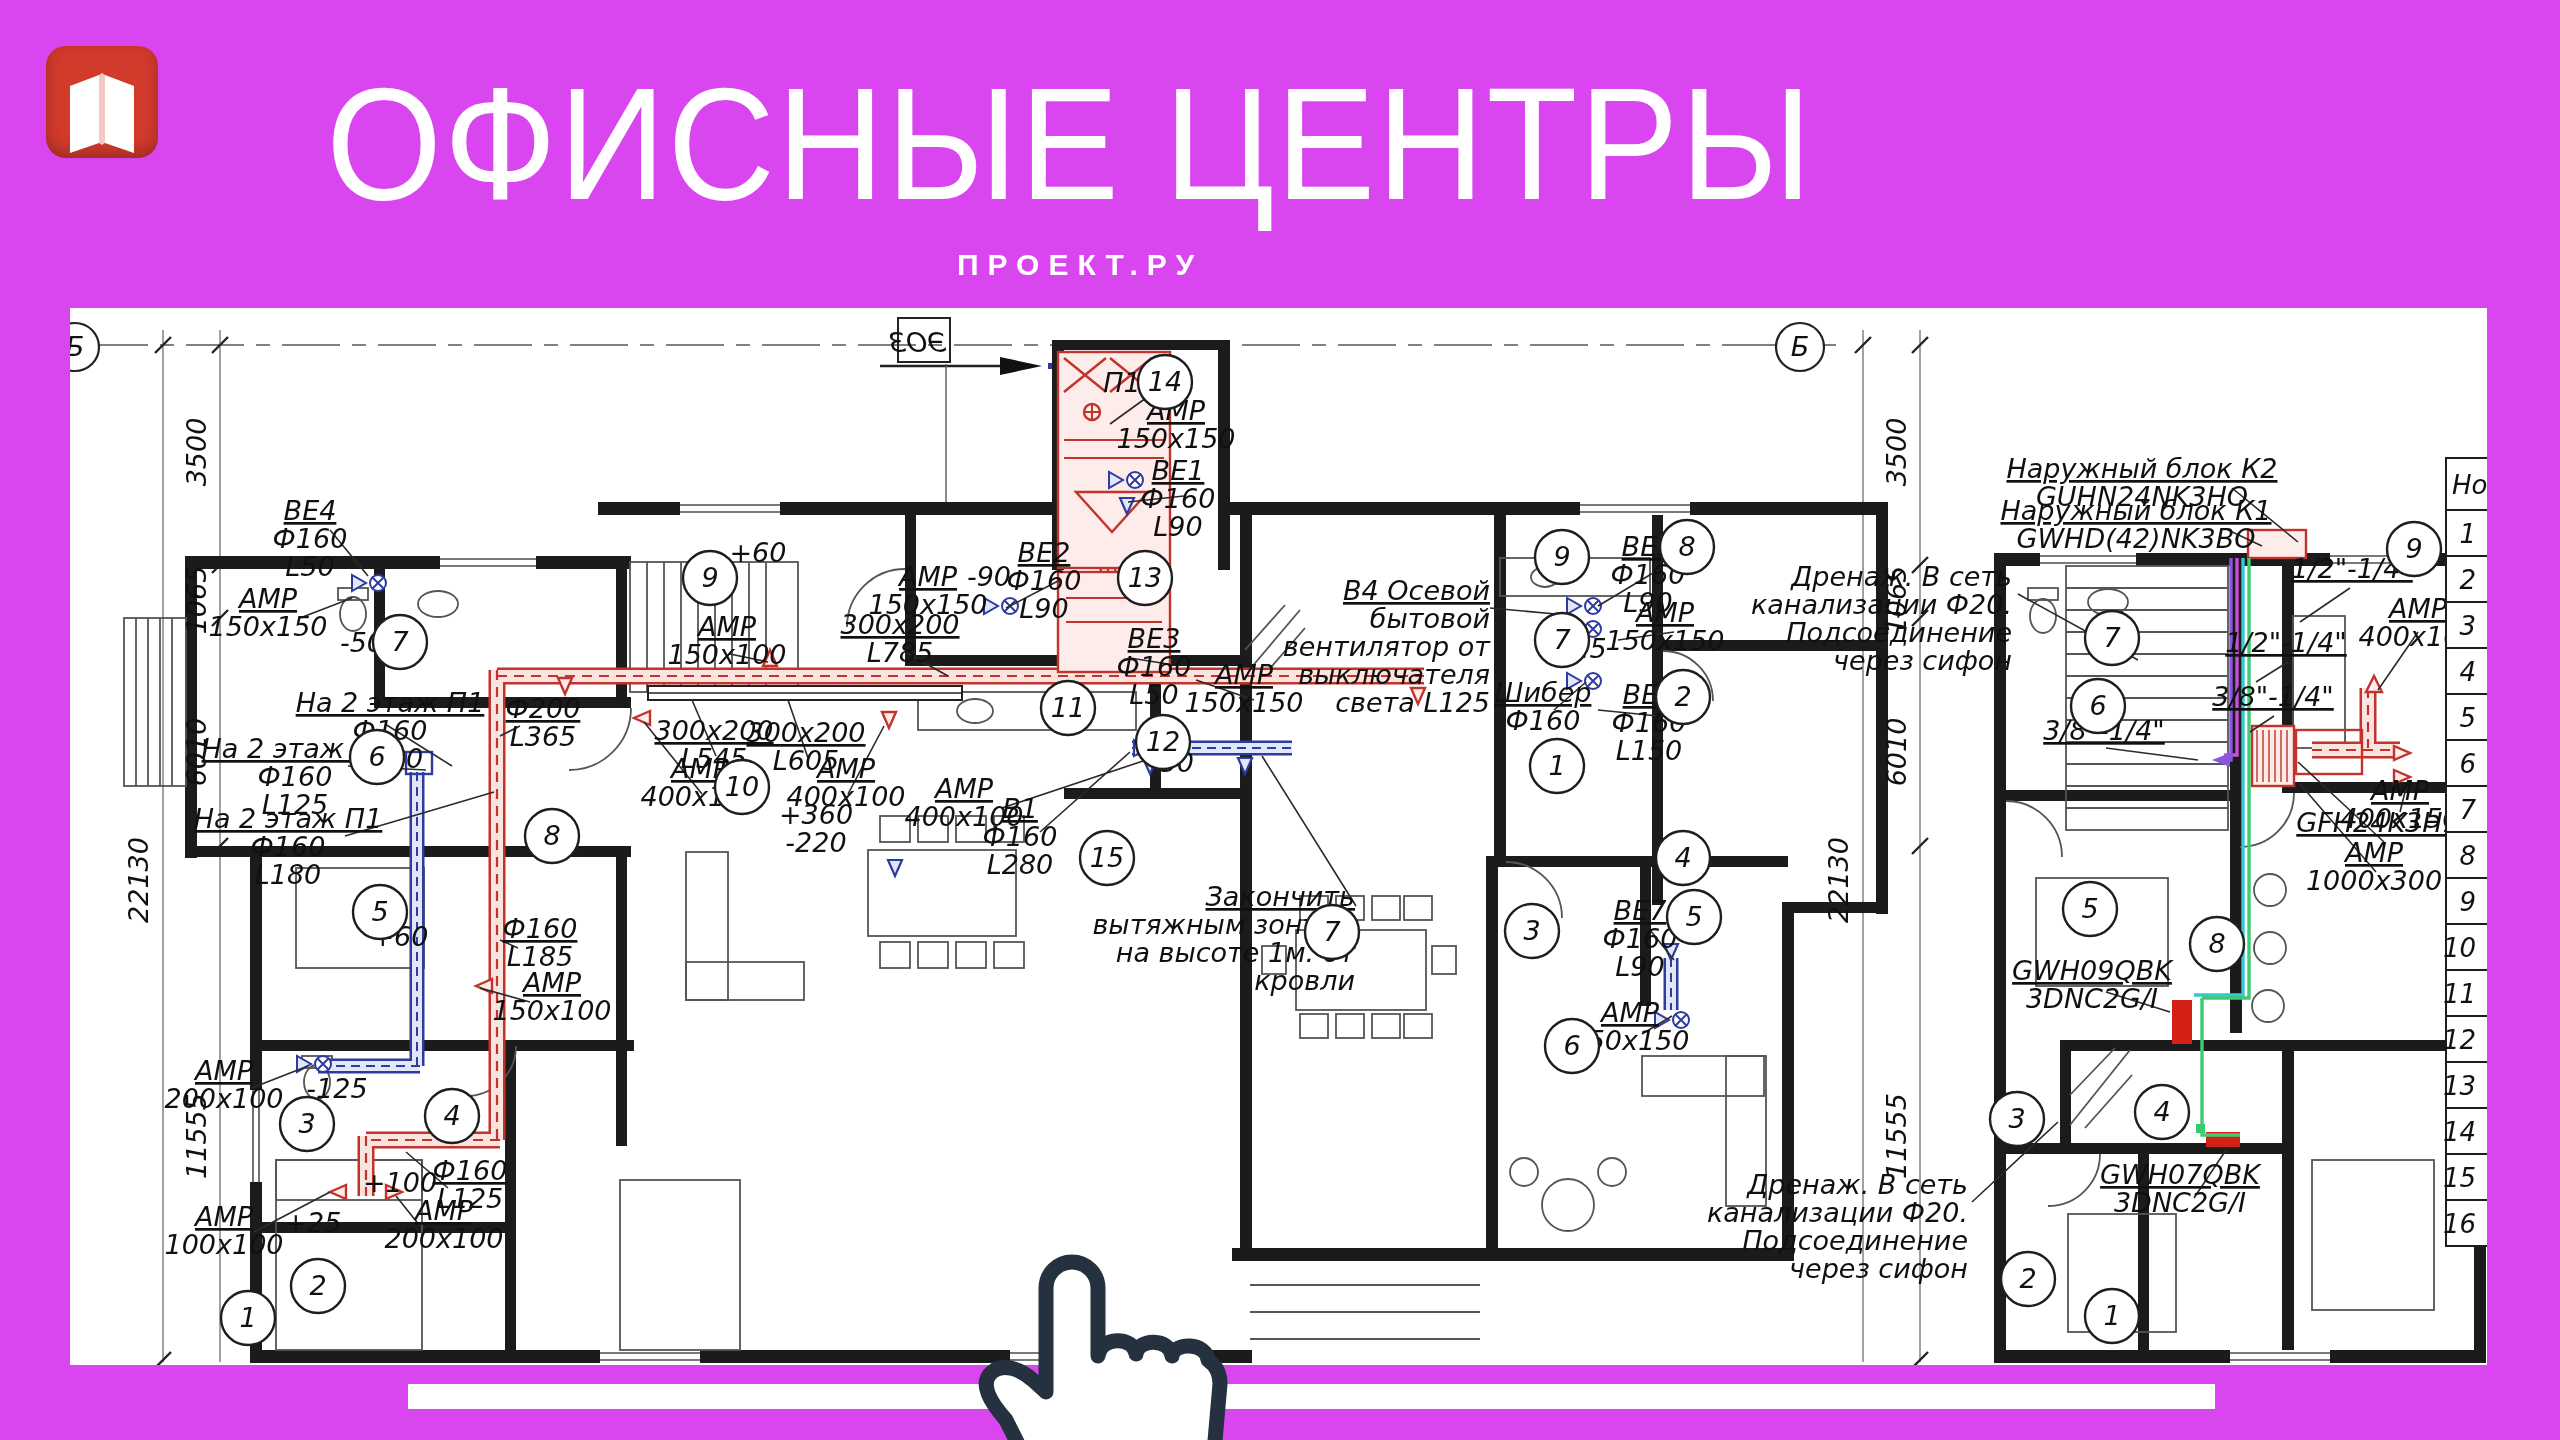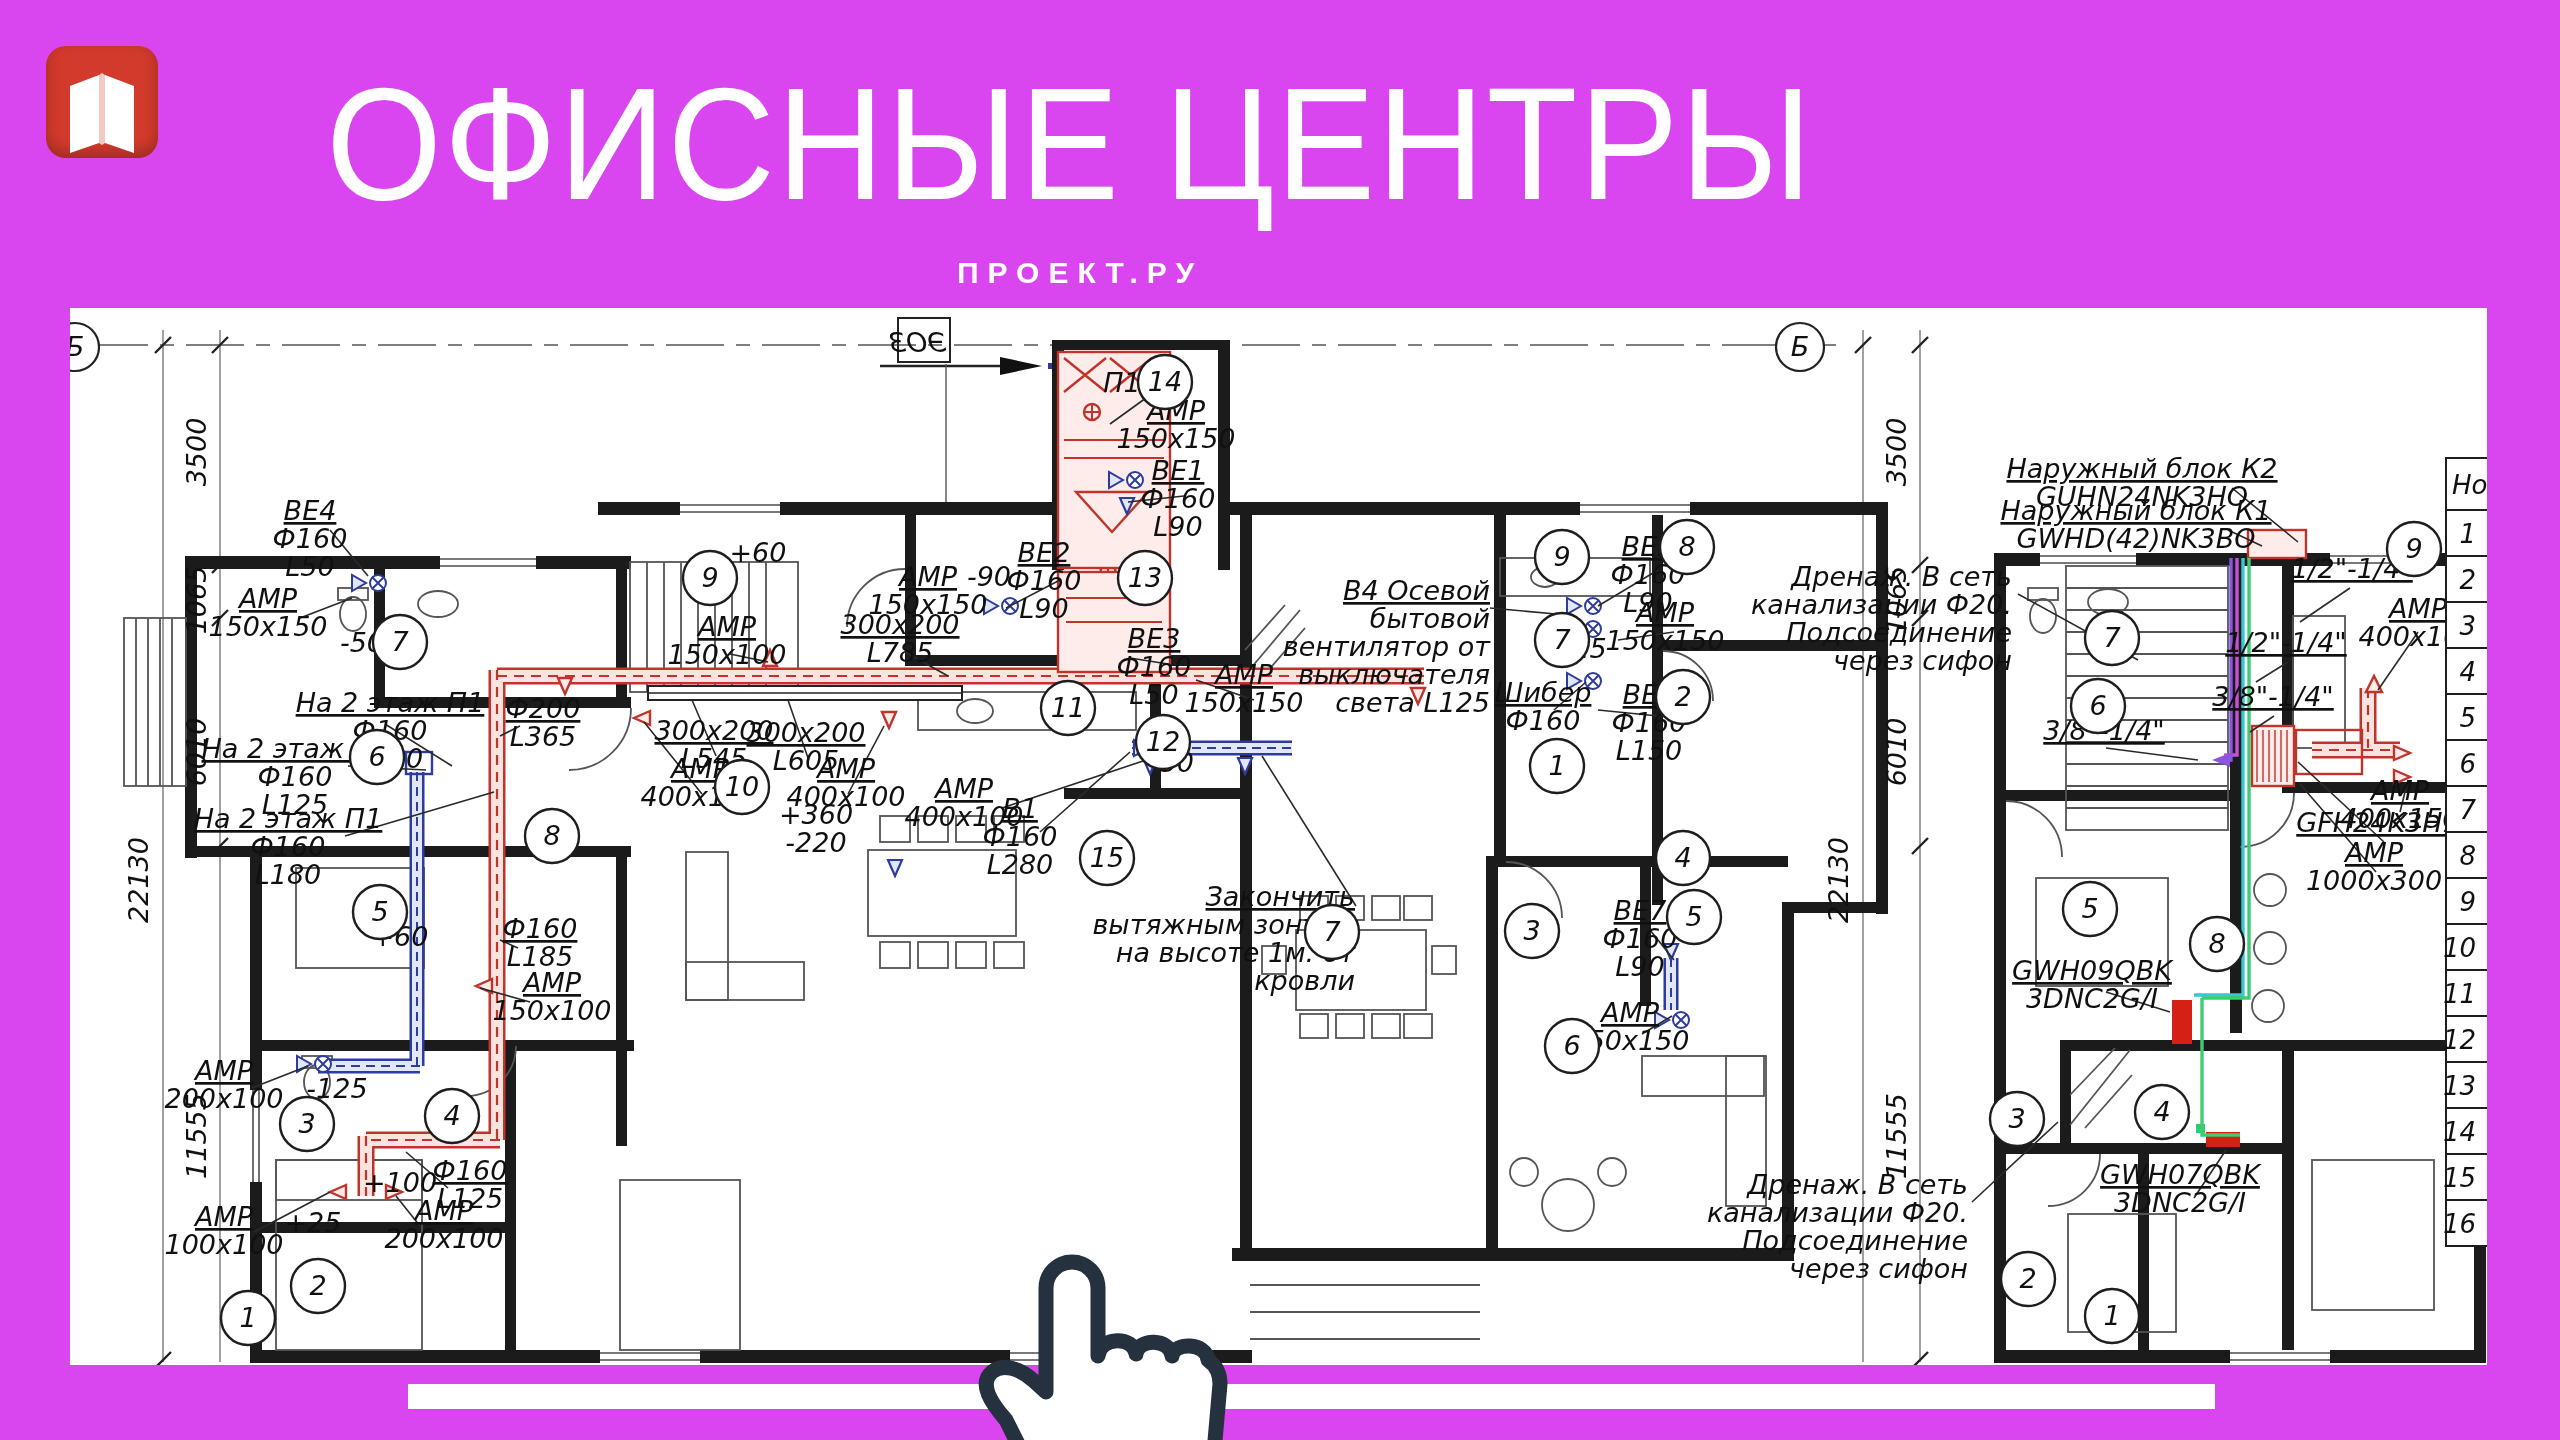--- a/index.html
+++ b/index.html
@@ -3,21 +3,21 @@
 <meta charset="utf-8">
 <style>
   html,body{margin:0;padding:0;background:#1d7b51;}
   .frame{position:relative;width:2560px;height:1440px;background:#d946ef;overflow:hidden;
          font-family:"Liberation Sans",sans-serif;}
   .logo{position:absolute;left:46px;top:46px;width:112px;height:112px;background:#d23a2c;
         border-radius:20px;box-shadow:inset 0 -6px 14px rgba(0,0,0,.25);}
   .title{position:absolute;left:180px;top:52px;width:1780px;text-align:center;color:#fff;
          font-size:160px;font-weight:400;letter-spacing:2px;white-space:nowrap;
          transform:scaleX(.93);transform-origin:center;}
-  .subtitle{position:absolute;left:900px;top:256px;width:360px;text-align:center;color:#fff;
+  .subtitle{position:absolute;left:900px;top:248px;width:360px;text-align:center;color:#fff;
          font-size:30px;font-weight:bold;letter-spacing:9px;white-space:nowrap;}
   .plansvg{position:absolute;left:0;top:0;}
   .progress{position:absolute;left:408px;top:1384px;width:1807px;height:25px;background:#ffffff;}
   .cursor{position:absolute;left:940px;top:1235px;}
   
   .wall{fill:#1b1b1b;}
   .thin{stroke:#4d4d4d;stroke-width:1.6;fill:none;}
   .furn{stroke:#555;stroke-width:1.8;fill:none;}
   .lead{stroke:#2a2a2a;stroke-width:1.6;fill:none;}
   .chain{stroke:#7a7a7a;stroke-width:1.4;fill:none;}

